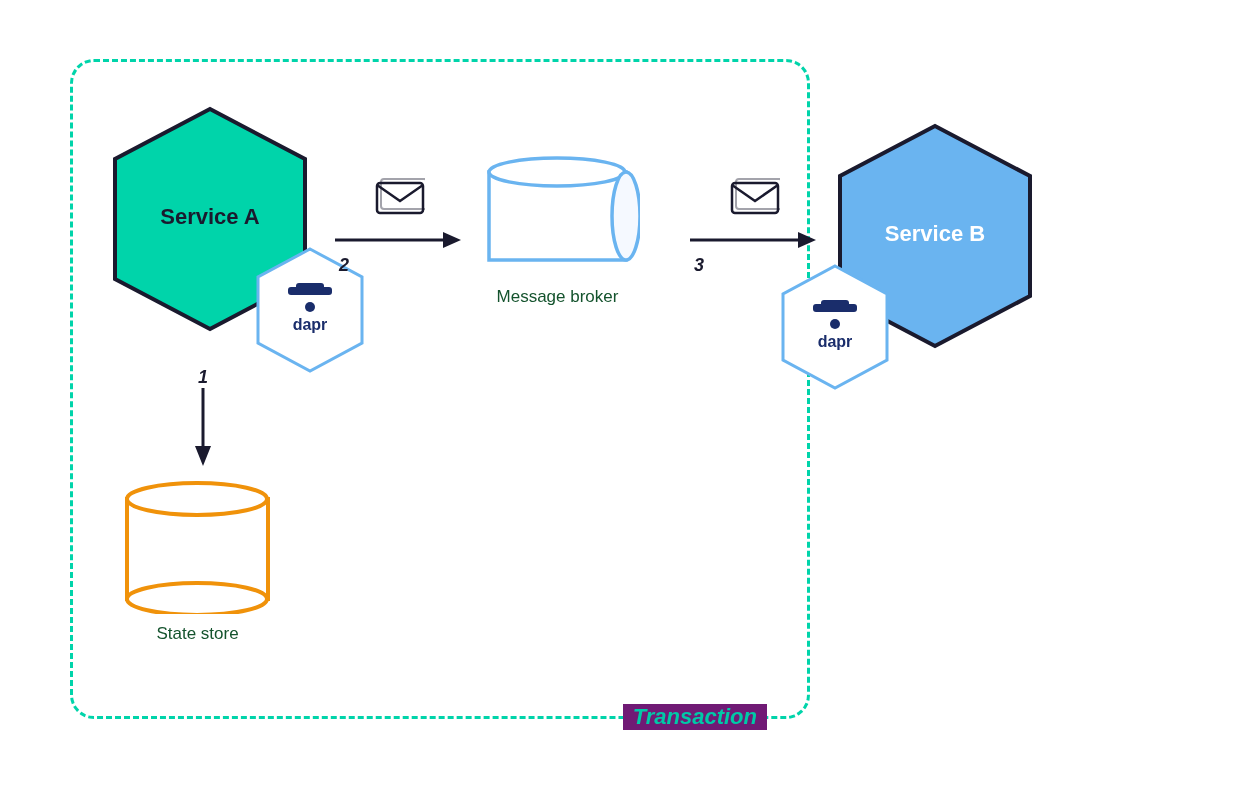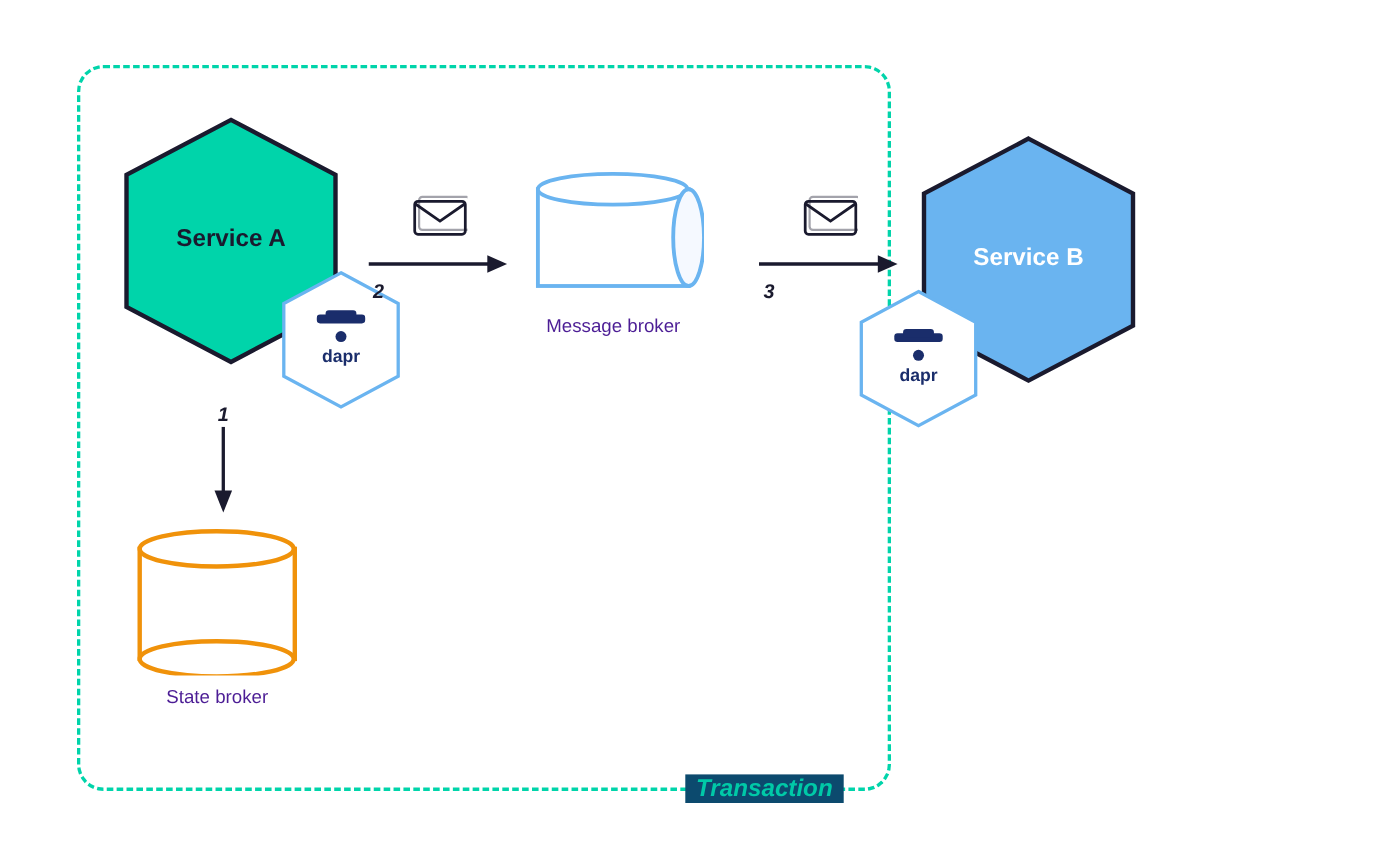--- a/index.html
+++ b/index.html
@@ -32,21 +32,21 @@
       width: 740px;
       height: 660px;
       border: 3px dashed #00d4aa;
       border-radius: 24px;
     }
 
     .transaction-label {
       position: absolute;
       bottom: -14px;
       right: 40px;
-      background: #0c4a6e;
+      background: #701a75;
       padding: 0 10px;
       color: #00c9a7;
       font-size: 22px;
       font-weight: 700;
       font-style: italic;
     }
 
     
     .hex-wrapper {
       position: absolute;
@@ -92,21 +92,21 @@
     .state-wrapper {
       position: absolute;
       display: flex;
       flex-direction: column;
       align-items: center;
     }
 
     .broker-label, .state-label {
       font-size: 17px;
       font-weight: 500;
-      color: #4c1d95;
+      color: #14532d;
       margin-top: 10px;
     }
 
     .arrow-num {
       font-size: 18px;
       font-weight: 700;
       color: #1a1a2e;
       font-style: italic;
     }
   </style>
@@ -149,21 +149,21 @@
 
   <div class="state-wrapper" style="left: 75px; top: 440px;">
     <svg width="165" height="145" viewBox="0 0 165 145">
 
       <rect x="12" y="30" width="141" height="100" fill="#ffffff" stroke="#f0920a" stroke-width="4"></rect>
 
       <ellipse cx="82" cy="130" rx="70" ry="16" fill="#ffffff" stroke="#f0920a" stroke-width="4"></ellipse>
 
       <ellipse cx="82" cy="30" rx="70" ry="16" fill="#ffffff" stroke="#f0920a" stroke-width="4"></ellipse>
     </svg>
-    <span class="state-label">State broker</span>
+    <span class="state-label">State store</span>
   </div>
 
   <div style="position: absolute; left: 295px; top: 148px; display:flex; flex-direction:column; align-items:center;">
 
     <svg width="50" height="42" viewBox="0 0 50 42" style="margin-bottom:6px;">
       <rect x="2" y="6" width="46" height="30" rx="3" fill="#ffffff" stroke="#1a1a2e" stroke-width="2.5"></rect>
       <polyline points="2,8 25,24 48,8" fill="none" stroke="#1a1a2e" stroke-width="2.5"></polyline>
 
       <rect x="6" y="2" width="46" height="30" rx="3" fill="none" stroke="#1a1a2e" stroke-width="2" opacity="0.4"></rect>
     </svg>

